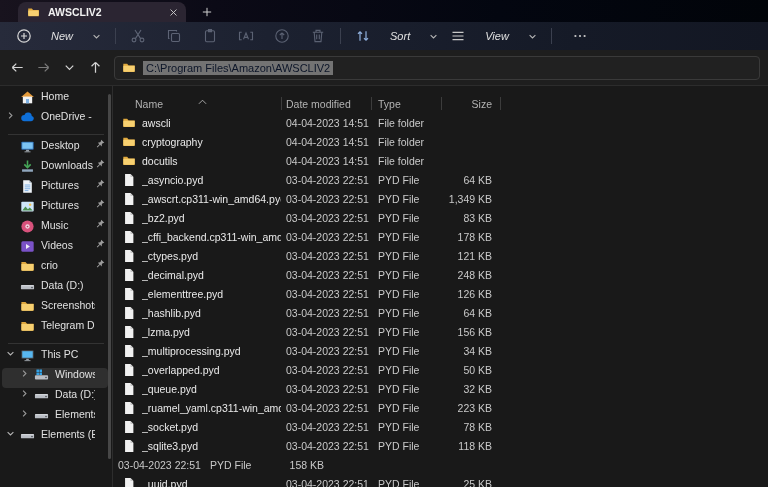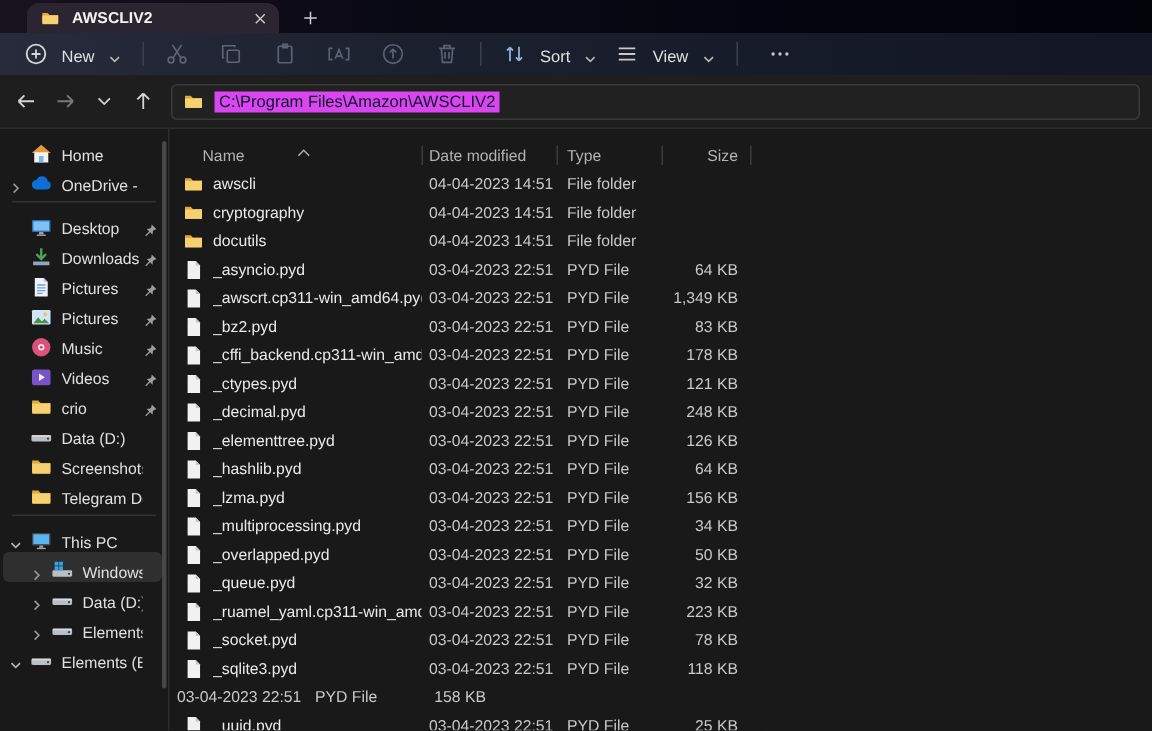--- a/index.html
+++ b/index.html
@@ -27,21 +27,21 @@
   .newtab{width:16px;height:16px;margin:0 0 3px 12px}
   .newtab svg{width:10px;height:10px}
 
   
   .toolbar{
     height:28px;display:flex;align-items:center;padding:0 10px;box-sizing:border-box;
     background:linear-gradient(90deg,#272b3b 0%,#1c2130 35%,#151a27 75%,#131723 100%);
   }
   .tbtn{
     background:none;border:none;color:#e0e0e0;font-family:inherit;font-size:11px;
-    display:flex;align-items:flex-end;gap:9px;padding:3px 6px;border-radius:4px;cursor:pointer;
+    display:flex;align-items:center;gap:19px;padding:3px 6px;border-radius:4px;cursor:pointer;font-style:italic;
   }
   .ticon{width:16px;height:16px;display:inline-block;flex:none}
   .ticon.small{width:9px;height:9px}
   .tdiv{width:1px;height:16px;background:#3b404f;margin:0 8px;flex:none}
   .actions{display:flex;align-items:center;gap:16px;margin:0 4px}
   .actions .tbtn{opacity:.5;padding:3px 2px}
   .more-btn{margin-left:6px}
 
   
   .navrow{
@@ -51,30 +51,30 @@
   .navbtn{width:24px;height:24px;border-radius:4px;margin:0 1px;flex:none}
   .navbtn .ticon{width:15px;height:15px}
   .navbtn.dim{opacity:.5}
   .addressbar{
     flex:1;height:24px;margin-left:6px;background:#212121;border:1px solid #3a3a3a;
     border-radius:4px;display:flex;align-items:center;padding:0 7px;gap:7px;box-sizing:border-box;
     cursor:text;
   }
   .addressbar .icon{width:14px;height:14px;flex:none}
   .address-path{
-    background:#d946ef;color:#0c1528;padding:1px 3px;font-size:11px;white-space:nowrap;
+    background:#737373;color:#0c1528;padding:1px 3px;font-size:11px;white-space:nowrap;
   }
 
   
   .content{display:flex;height:401px}
 
   
   .sidebar{width:113px;flex:none;position:relative;padding-top:4px;box-sizing:border-box;border-right:1px solid #2d2d2d}
   .srow{
-    height:20px;display:flex;align-items:flex-end;margin:0 4px 0 2px;padding:0 3px 0 4px;
+    height:20px;display:flex;align-items:flex-start;margin:0 4px 0 2px;padding:0 3px 0 4px;
     border-radius:4px;box-sizing:border-box;cursor:pointer;
   }
   .srow.selected{background:#2f2f2f}
   .srow.indent{padding-left:18px}
   .chev{width:14px;height:10px;flex:none;display:flex;align-items:center}
   .chev svg{width:9px;height:9px}
   .srow .icon{width:15px;height:15px;flex:none;margin-right:6px}
   .srow .label{flex:1;font-size:10.5px;color:#e0e0e0;white-space:nowrap;overflow:hidden}
   .pin{width:10px;height:10px;flex:none;opacity:.85}
   .srow.sdivider{height:9px;margin:0 6px;border-radius:0;cursor:default;position:relative}

